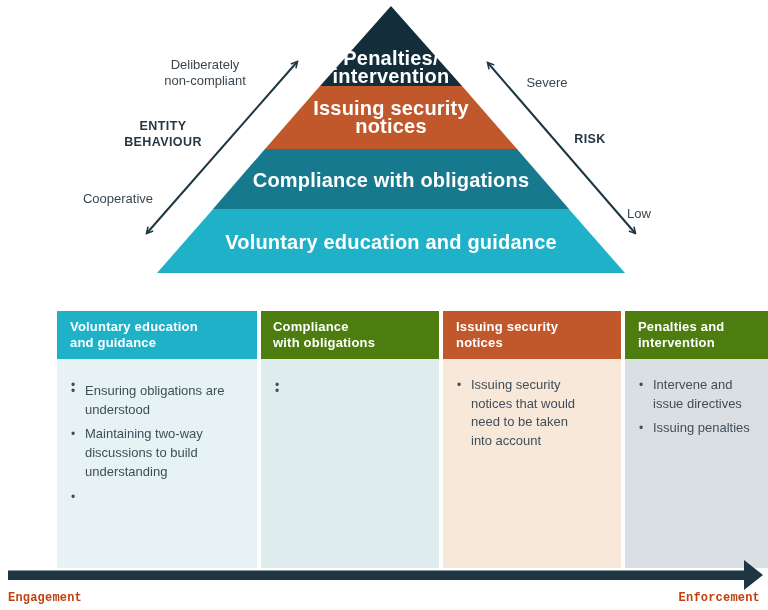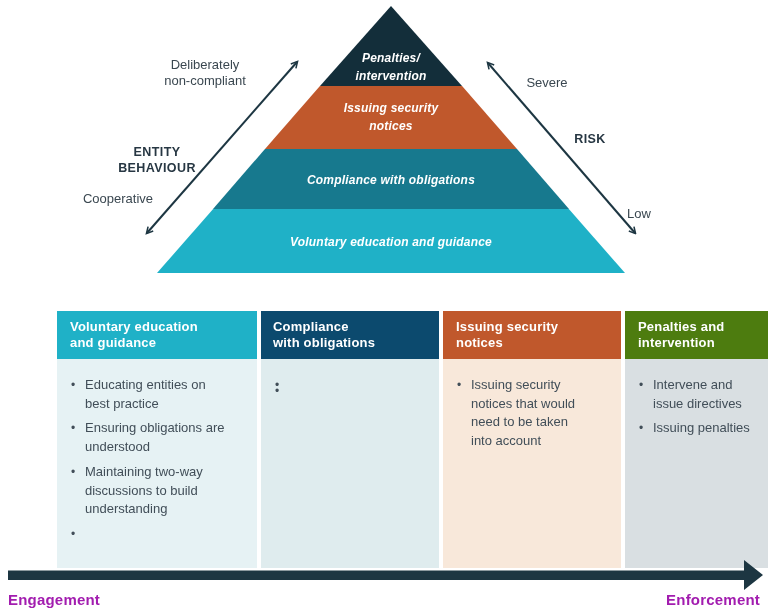--- a/index.html
+++ b/index.html
@@ -7,36 +7,36 @@
     position:relative;width:768px;height:610px;background:#ffffff;overflow:hidden;
     font-family:"Liberation Sans",sans-serif;color:#3e4b55;
   }
   
   .tier{position:absolute;}
   .tier1{left:320px;top:6px;width:142px;height:80px;clip-path:polygon(50% 0,100% 100%,0 100%);}
   .tier2{left:265px;top:86px;width:252px;height:63px;clip-path:polygon(21.8% 0,78.2% 0,100% 100%,0 100%);}
   .tier3{left:213px;top:149px;width:356px;height:60px;clip-path:polygon(14.6% 0,85.4% 0,100% 100%,0 100%);}
   .tier4{left:157px;top:209px;width:468px;height:64px;clip-path:polygon(12% 0,88% 0,100% 100%,0 100%);}
   .tier-label{
-    position:absolute;color:#ffffff;font-weight:bold;font-size:12px;line-height:17.5px;
-    text-align:center;letter-spacing:.2px;white-space:pre-line;font-style:italic;
+    position:absolute;color:#ffffff;font-weight:bold;font-size:20px;line-height:17.5px;
+    text-align:center;letter-spacing:.2px;white-space:pre-line;
   }
   .tl1{left:316px;top:50px;width:150px;}
   .tl2{left:291px;top:100px;width:200px;}
   .tl3{left:241px;top:172px;width:300px;}
   .tl4{left:191px;top:234px;width:400px;}
   
   .diag-arrows{position:absolute;left:0;top:0;}
   .side-label{
     position:absolute;font-size:13px;line-height:15.5px;color:#3a4750;
     text-align:center;white-space:pre-line;
   }
   .side-label.bold{font-weight:bold;font-size:12.5px;color:#273743;letter-spacing:.4px;}
   .lbl-noncompliant{left:125px;top:57px;width:160px;}
-  .lbl-entity{left:97px;top:119px;width:120px;margin-top:26px;}
+  .lbl-entity{left:103px;top:119px;width:120px;}
   .lbl-cooperative{left:58px;top:191px;width:120px;}
   .lbl-severe{left:507px;top:75px;width:80px;}
   .lbl-risk{left:550px;top:132px;width:80px;}
   .lbl-low{left:599px;top:206px;width:80px;}
   
   .table{
     position:absolute;left:13px;top:311px;width:747px;
     display:grid;grid-template-columns:200px 178px 178px 179px;column-gap:4px;margin-left:44px;
   }
   .col{display:flex;flex-direction:column;}
@@ -51,21 +51,21 @@
   .col-body li{
     position:relative;padding-left:28px;margin:0 0 6px 0;
     font-size:13px;line-height:18.7px;color:#414e58;white-space:pre-line;
   }
   .col-body li .dot{
     position:absolute;left:14px;top:0;font-size:12px;color:#414e58;
   }
   
   .bottom-arrow{position:absolute;left:0;top:0;}
   .axis-bottom-label{
-    position:absolute;top:591px;font-size:15px;font-weight:bold;color:#a21caf;letter-spacing:.2px;
+    position:absolute;top:591px;font-size:12px;font-weight:bold;color:#c2410c;letter-spacing:.2px;font-family:Liberation Mono, monospace;
   }
   .axis-bottom-label.left{left:8px;}
   .axis-bottom-label.right{right:8px;}
 </style>
 </head>
 <body>
 
 <div class="stage">
 
   <div class="tier tier1" style="background: rgb(19, 46, 58);"></div>
@@ -100,36 +100,35 @@
   <div class="side-label bold lbl-risk">RISK</div>
   <div class="side-label lbl-low">Low</div>
 
   <div class="table">
 
     <div class="col">
       <div class="col-header" style="background: rgb(31, 177, 199);">Voluntary education
 and guidance</div>
       <ul class="col-body" style="background: rgb(230, 242, 244);">
 
-          <li><span class="dot">•</span><span>Educating entities on
-best practice</span></li>
+          <li><span class="dot">•</span></li>
 
           <li><span class="dot">•</span><span>Ensuring obligations are
 understood</span></li>
 
           <li><span class="dot">•</span><span>Maintaining two-way
 discussions to build
 understanding</span></li>
 
           <li><span class="dot">•</span></li>
         </ul>
     </div>
 
     <div class="col">
-      <div class="col-header" style="background: #0c4a6e; padding-left: 12px;">Compliance
+      <div class="col-header" style="background: #4d7c0f; padding-left: 12px;">Compliance
 with obligations</div>
       <ul class="col-body" style="background: rgb(223, 236, 238);">
 
           <li><span class="dot">•</span></li>
 
           <li><span class="dot">•</span></li>
         </ul>
     </div>
 
     <div class="col">

